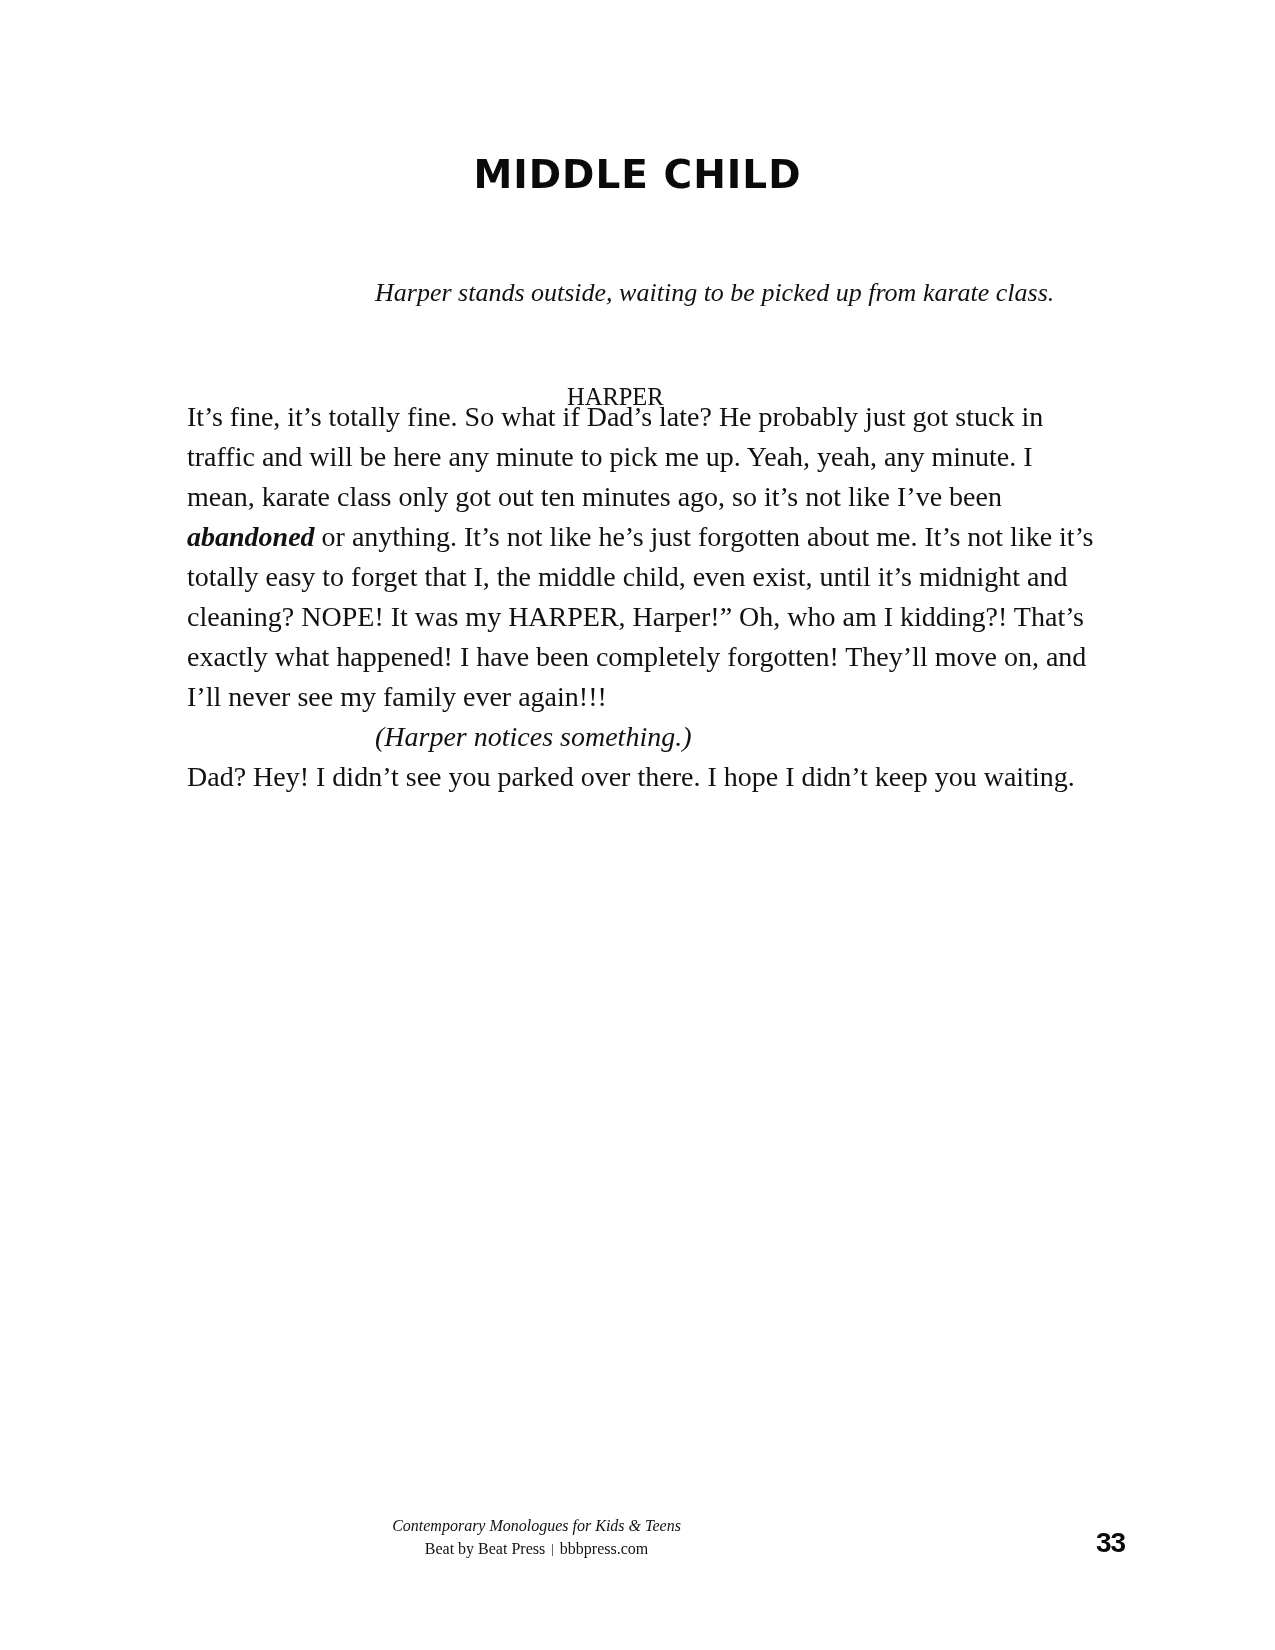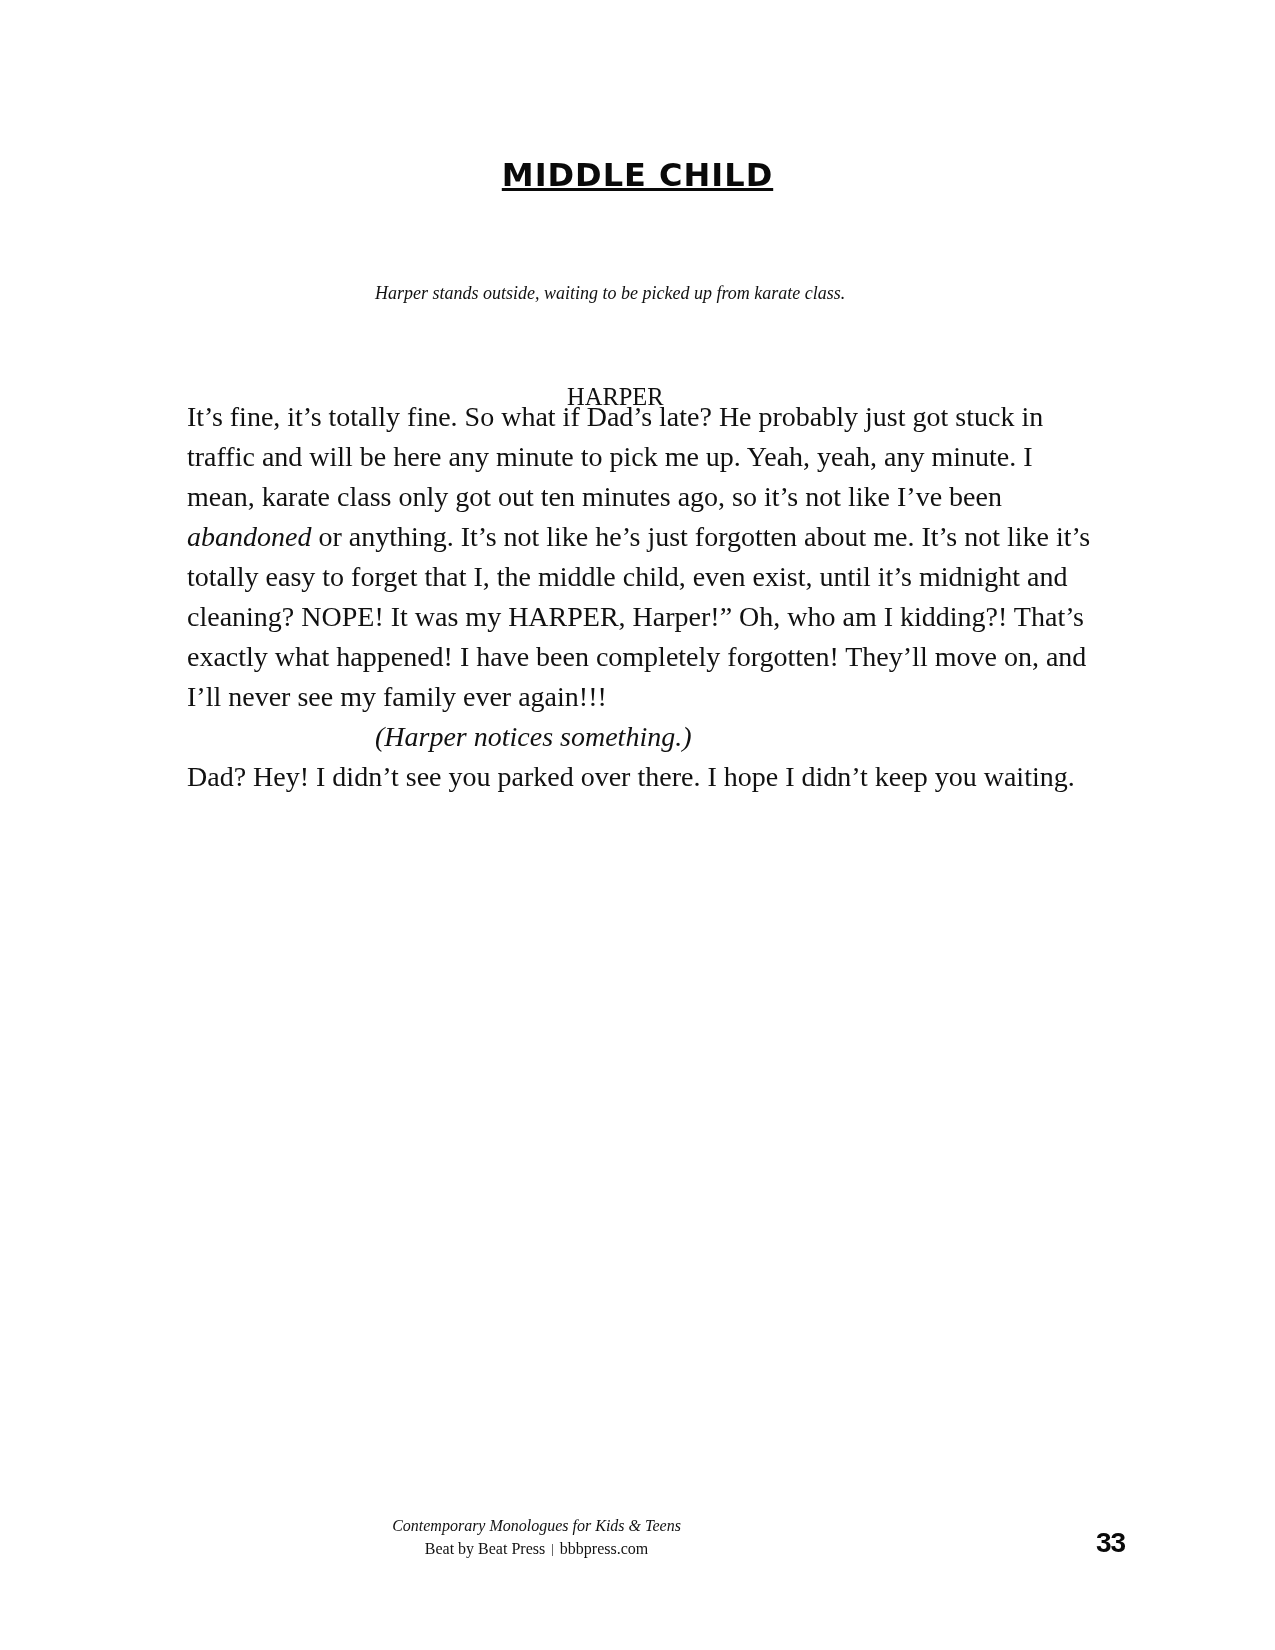--- a/index.html
+++ b/index.html
@@ -16,37 +16,36 @@
       font-family: "Liberation Serif", "DejaVu Serif", serif;
     }
     .title {
       position: absolute;
       left: 0;
       width: 1275px;
       top: 151px;
       text-align: center;
       font-family: "DejaVu Sans", "Liberation Sans", sans-serif;
       font-weight: bold;
-      font-size: 32px;
+      font-size: 39px;
       letter-spacing: 1px;
       color: #0a0a0a;
       line-height: 48px;
       padding-left: 0px;
-      text-decoration: underline;
     }
     .title-inner {
       position: relative;
       left: 0px;
     }
     .stage-intro {
       position: absolute;
       left: 375px;
       top: 278px;
       font-style: italic;
-      font-size: 18px;
+      font-size: 26px;
       line-height: 30px;
       white-space: nowrap;
     }
     .character {
       position: absolute;
       left: 567px;
       top: 382px;
       font-size: 24.5px;
       line-height: 30px;
       white-space: nowrap;
@@ -59,20 +58,21 @@
       font-size: 28px;
       line-height: 40px;
     }
     .line {
       display: block;
       white-space: nowrap;
       height: 40px;
     }
     .em {
       font-style: italic;
+      font-weight: bold;
     }
     .aside {
       display: block;
       white-space: nowrap;
       height: 40px;
       padding-left: 188px;
       font-style: italic;
     }
     .footer {
       position: absolute;

